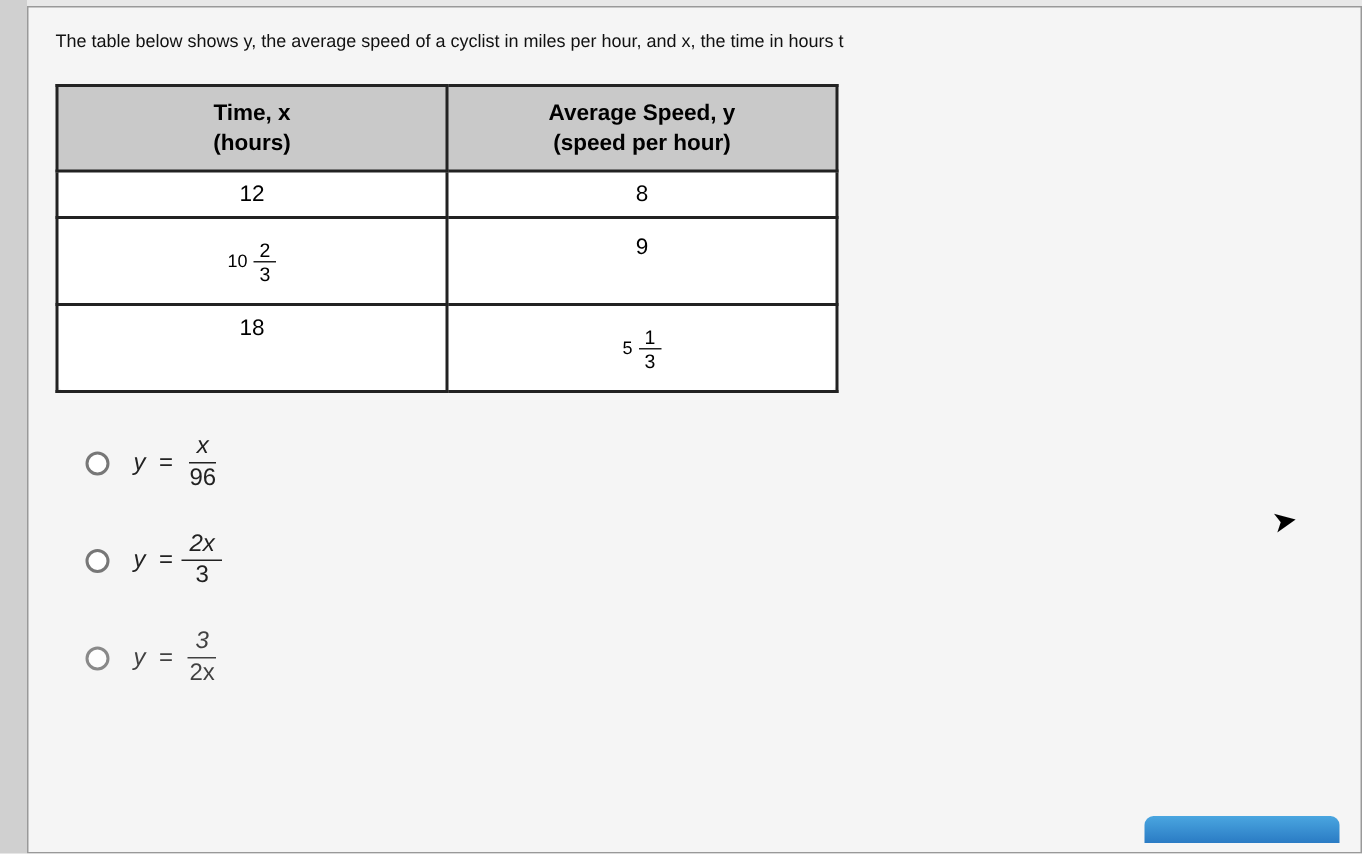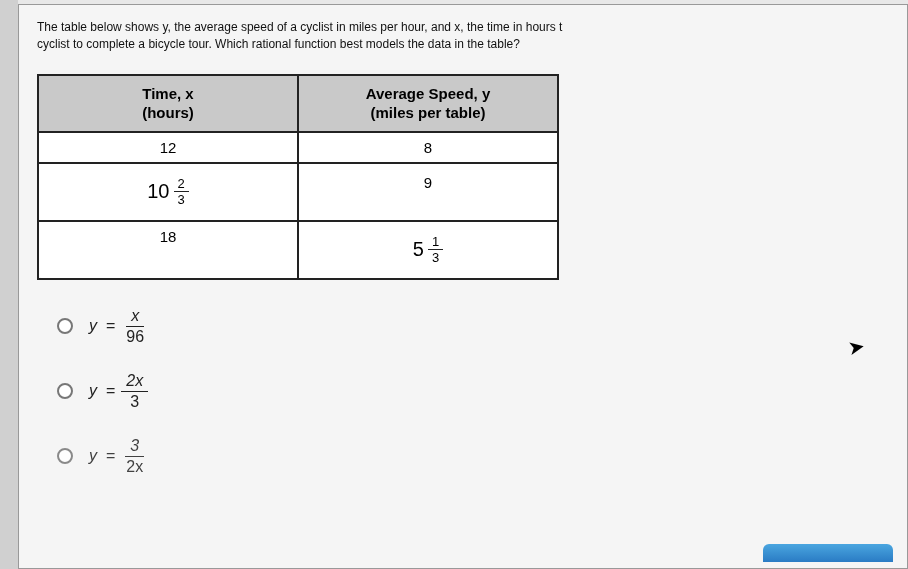--- a/index.html
+++ b/index.html
@@ -55,21 +55,21 @@
       padding: 6px 10px;
       height: 26px;
       width: 260px;
     }
     td.tall { height: 58px; }
     .mixed {
       display: inline-flex;
       align-items: center;
       gap: 4px;
     }
-    .mixed .whole { font-size: 20px; }
+    .mixed .whole { font-size: 12px; }
     .frac {
       display: inline-flex;
       flex-direction: column;
       align-items: center;
       line-height: 1;
       font-size: 13px;
     }
     .frac .num { border-bottom: 1.5px solid #222; padding: 0 4px 1px; }
     .frac .den { padding: 1px 4px 0; }
     .choices {
@@ -127,33 +127,32 @@
     }
   </style>
 </head>
 <body>
 
 <div class="left-strip"></div>
 
 <div class="content-area">
   <div class="question-text">
     <span>The table below shows y, the average speed of a cyclist in miles per hour, and x, the time in hours t</span><br>
-    <span>cyclist to complete a bicycle tour. Which rational function best models the data in the table?</span>
   </div>
 
   <table>
     <thead>
       <tr>
         <th>
           <span>Time, x</span><br>
           <span>(hours)</span>
         </th>
         <th>
           <span>Average Speed, y</span><br>
-          <span>(miles per table)</span>
+          <span>(speed per hour)</span>
         </th>
       </tr>
     </thead>
     <tbody>
       <tr>
         <td>12</td>
         <td>8</td>
       </tr>
       <tr>
         <td class="tall">

